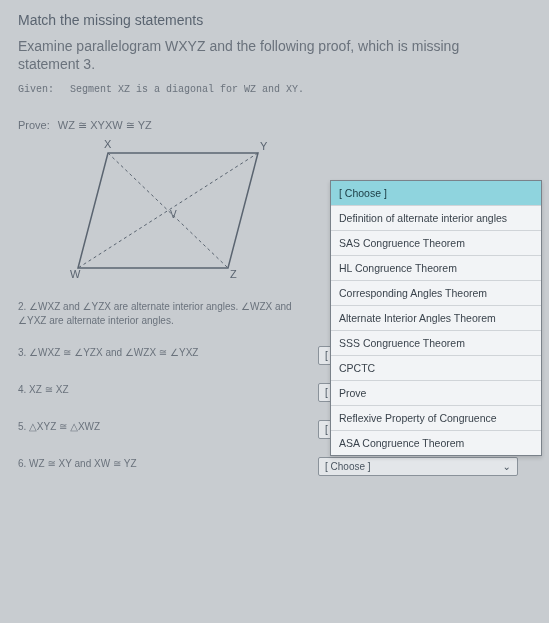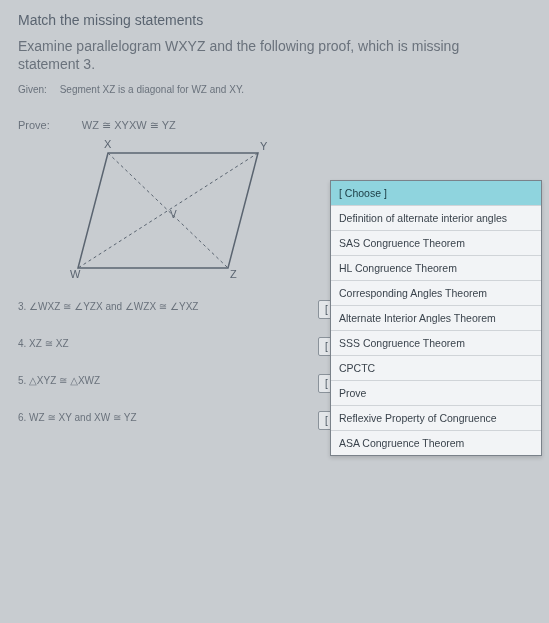--- a/index.html
+++ b/index.html
@@ -19,23 +19,23 @@
   .title {
     font-size: 14px;
     color: #5a6470;
     margin-bottom: 10px;
   }
   .instr {
     font-size: 14px;
     color: #6a727c;
     margin-bottom: 2px;
   }
-  .given-row { margin-top: 12px; font-size: 10px; color: #6a727c; }
+  .given-row { margin-top: 12px; font-size: 10px; color: #6a727c; font-family: Liberation Mono, monospace; }
   .given-row .lbl { margin-right: 10px; }
-  .prove-block { margin-top: 24px; font-size: 11px; color: #6a727c; display:flex; gap:32px;}
+  .prove-block { margin-top: 24px; font-size: 11px; color: #6a727c; display:flex; gap:8px;}
   .prove-eqs { display:flex; flex-direction:row; }
   .figure-wrap { margin-top: 6px; margin-left: 40px; }
   .figure { width: 220px; height: 150px; }
   .stmts { margin-top: 10px; }
   .stmt-row {
     display: flex;
     align-items: flex-start;
     margin-bottom: 18px;
     font-size: 10px;
     color: #6a727c;
@@ -108,20 +108,23 @@
       <text x="46" y="10" font-size="11" fill="#5a6470">X</text>
       <text x="202" y="12" font-size="11" fill="#5a6470">Y</text>
       <text x="12" y="140" font-size="11" fill="#5a6470">W</text>
       <text x="172" y="140" font-size="11" fill="#5a6470">Z</text>
       <text x="112" y="80" font-size="10" fill="#5a6470">V</text>
     </svg>
   </div>
 
   <div class="stmts">
     <div class="stmt-row">
+      <div class="stmt-text">2. ∠WXZ and ∠YZX are alternate interior angles. ∠WZX and ∠YXZ are alternate interior angles.</div>
+    </div>
+    <div class="stmt-row">
       <div class="stmt-text">3. ∠WXZ ≅ ∠YZX and ∠WZX ≅ ∠YXZ</div>
       <div class="dropdown">
         <span>[ Choose ]</span>
         <span class="chev">⌄</span>
       </div>
     </div>
     <div class="stmt-row">
       <div class="stmt-text">4. XZ ≅ XZ</div>
       <div class="dropdown">
         <span>[ Choose ]</span>

